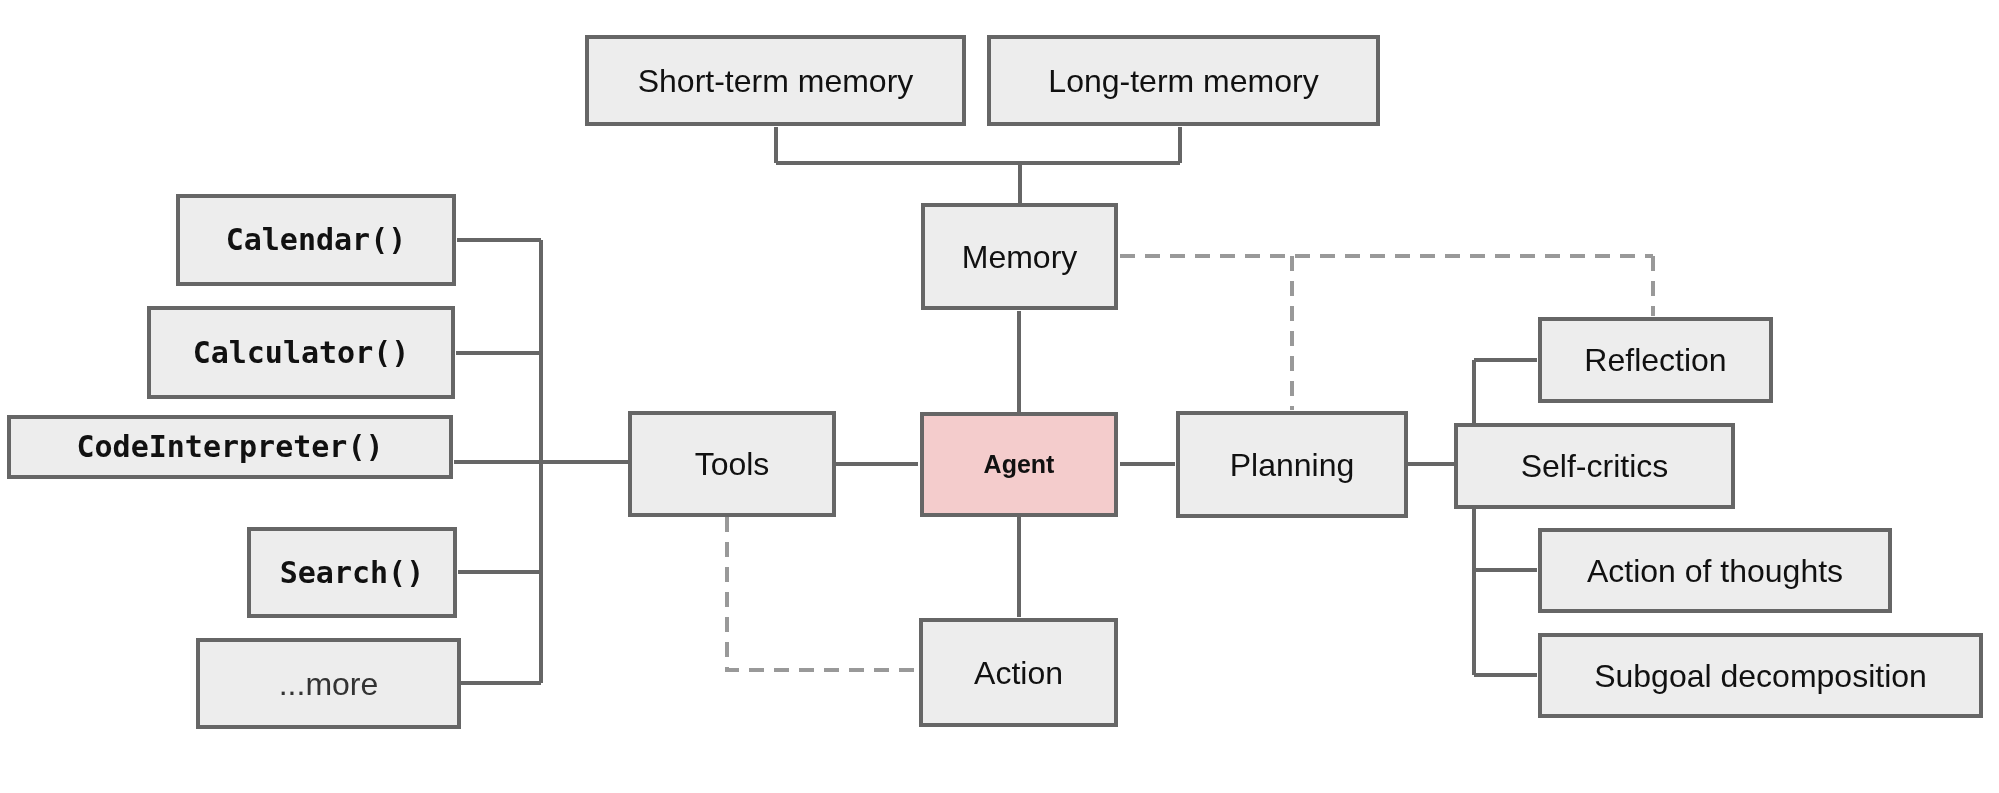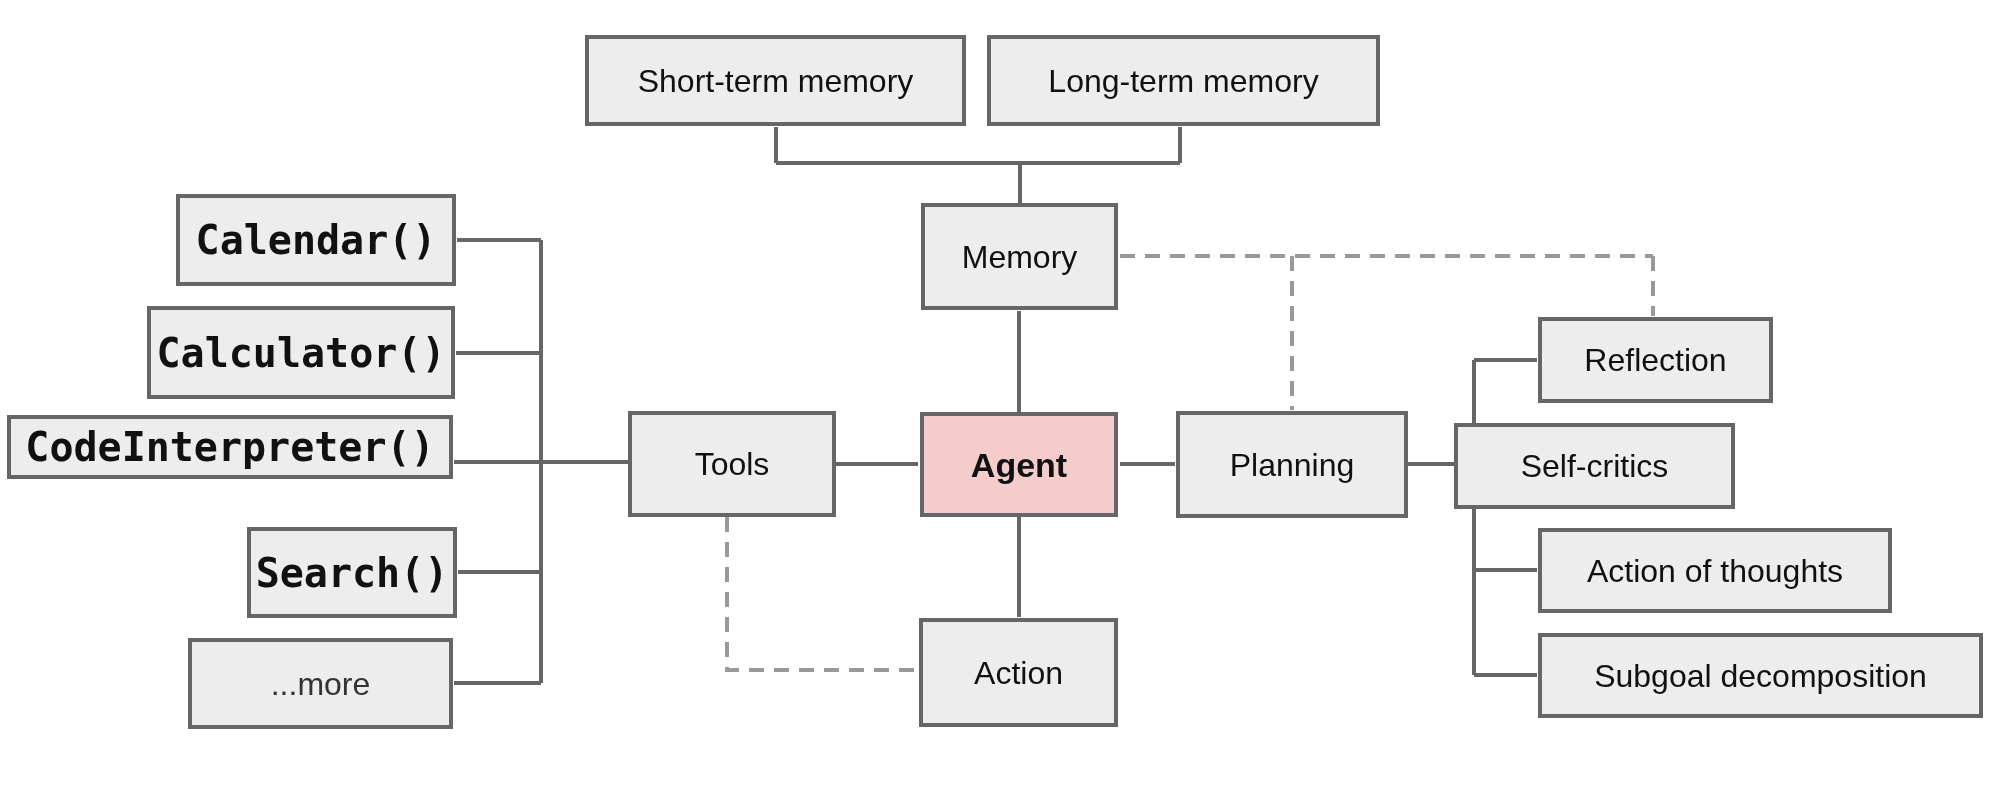--- a/index.html
+++ b/index.html
@@ -46,28 +46,28 @@
     text-align: center;
     color: var(--text_color, #111111);
     font-size: 32px;
     line-height: 1;
     z-index: 1;
     white-space: nowrap;
   }
   .node.code {
     font-family: "DejaVu Sans Mono", monospace;
     font-weight: bold;
-    font-size: 40px;
+    font-size: 30px;
   }
   .node.agent {
     background: var(--agent_fill, #f4cccc);
     font-weight: bold;
-    font-size: 34px;
+    font-size: 25px;
   }
-  .node.more-style { color: #333333; }
+  .node.more-style { color: #333333; margin-left: 8px; }
 </style>
 </head>
 <body>
 
 <div class="stage">
 
   <svg class="wires" viewBox="0 0 1999 793" aria-hidden="true">
     <defs>
       <marker id="ah-dark" viewBox="0 0 13 11" refX="12.5" refY="5.5" markerWidth="26" markerHeight="22" markerUnits="userSpaceOnUse" orient="auto">
         <path d="M0 0 L13 5.5 L0 11 Z" class="arrow-dark"></path>

